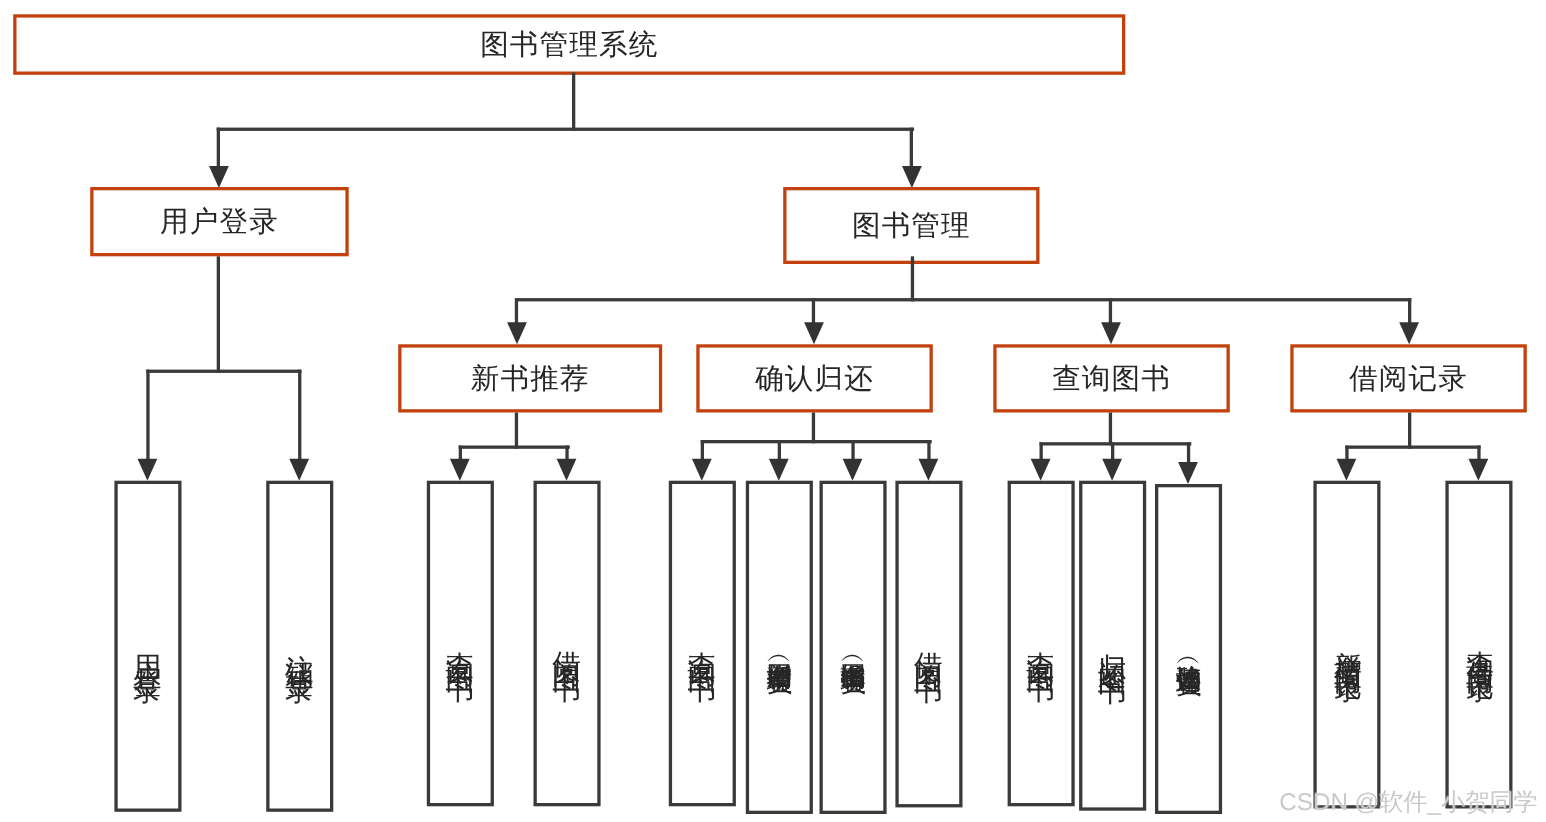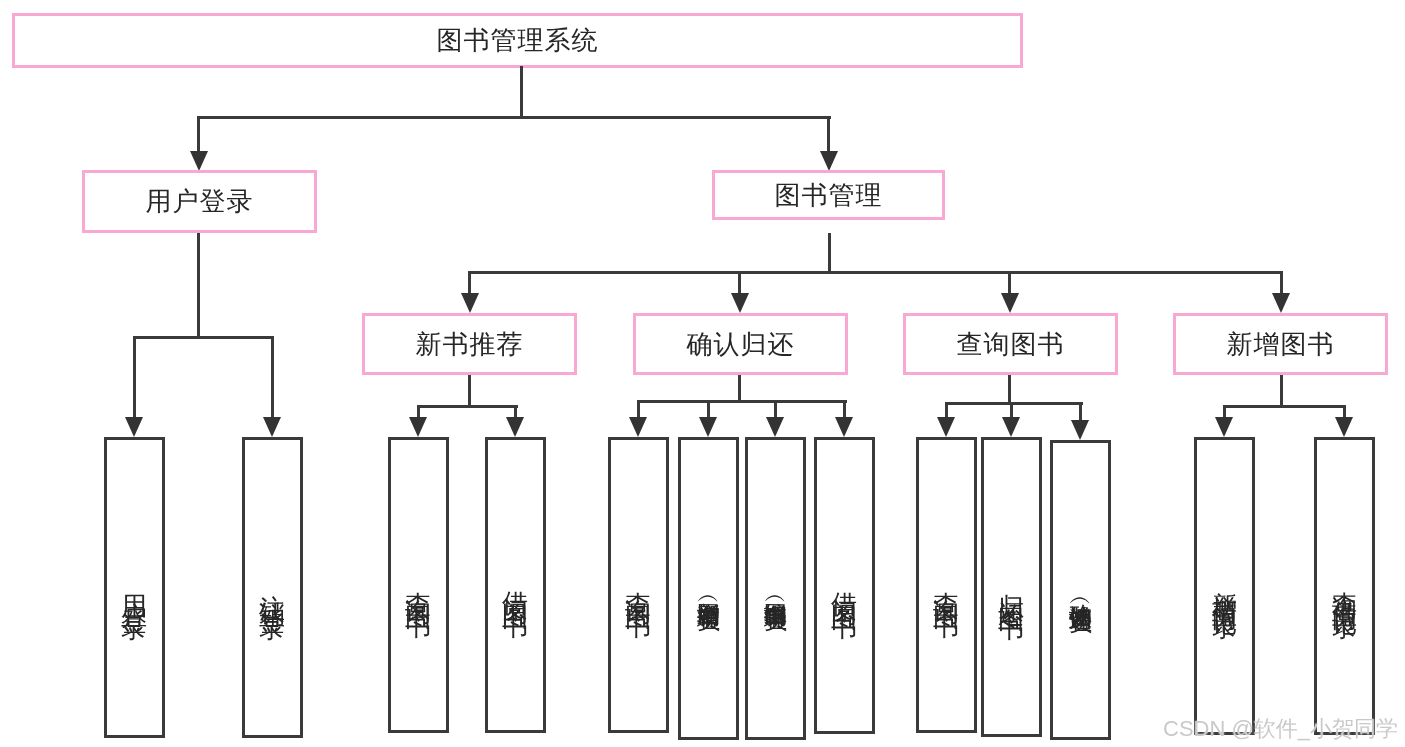--- a/index.html
+++ b/index.html
@@ -1,21 +1,21 @@
 <!DOCTYPE html>
 <html><head>
 <meta charset="utf-8">
 <style>
   html,body{margin:0;padding:0;background:#ffffff;}
   #stage{
     position:relative;width:1405px;height:747px;background:#ffffff;overflow:hidden;
     font-family:"Liberation Sans",sans-serif;color:#262626;
   }
   .box{
-    position:absolute;box-sizing:border-box;border:3px solid #f9a8d4;background:#ffffff;
+    position:absolute;box-sizing:border-box;border:3px solid #c2410c;background:#ffffff;
     display:flex;align-items:center;justify-content:center;
     font-size:26px;letter-spacing:1px;color:#262626;text-align:center;
   }
   .vbox{
     position:absolute;box-sizing:border-box;border:3px solid #3a3a3a;background:#ffffff;
     display:flex;align-items:center;justify-content:center;
   }
   .vbox span{
     writing-mode:vertical-rl;text-orientation:mixed;
     font-size:26px;letter-spacing:7px;color:#262626;line-height:1;
@@ -48,21 +48,21 @@
   <div class="vline" style="left:520px;top:66px;height:53px;"></div>
   <div class="hline" style="left:197px;top:116px;width:634px;"></div>
   <div class="vline" style="left:197px;top:116px;height:36px;"></div>
   <div class="tri" style="left:190px;top:151px;"></div>
   <div class="vline" style="left:827px;top:116px;height:36px;"></div>
   <div class="tri" style="left:820px;top:151px;"></div>
 
   <div class="box" style="left:82px;top:170px;width:235px;height:63px;">
     <span>用户登录</span>
   </div>
-  <div class="box" style="left:712px;top:170px;width:233px;height:50px;">
+  <div class="box" style="left:712px;top:170px;width:233px;height:70px;">
     <span>图书管理</span>
   </div>
 
   <div class="vline" style="left:197px;top:233px;height:106px;"></div>
   <div class="hline" style="left:133px;top:336px;width:141px;"></div>
   <div class="vline" style="left:133px;top:336px;height:83px;"></div>
   <div class="tri" style="left:125px;top:417px;"></div>
   <div class="vline" style="left:271px;top:336px;height:83px;"></div>
   <div class="tri" style="left:263px;top:417px;"></div>
 
@@ -70,31 +70,31 @@
   <div class="hline" style="left:470px;top:271px;width:813px;"></div>
   <div class="vline" style="left:468px;top:271px;height:25px;"></div>
   <div class="tri" style="left:461px;top:293px;"></div>
   <div class="vline" style="left:738px;top:271px;height:25px;"></div>
   <div class="tri" style="left:731px;top:293px;"></div>
   <div class="vline" style="left:1008px;top:271px;height:25px;"></div>
   <div class="tri" style="left:1001px;top:293px;"></div>
   <div class="vline" style="left:1280px;top:271px;height:25px;"></div>
   <div class="tri" style="left:1272px;top:293px;"></div>
 
-  <div class="box" style="left:362px;top:313px;width:215px;height:62px;">
+  <div class="box" style="left:362px;top:313px;width:240px;height:62px;">
     <span>新书推荐</span>
   </div>
   <div class="box" style="left:633px;top:313px;width:215px;height:62px;">
     <span>确认归还</span>
   </div>
   <div class="box" style="left:903px;top:313px;width:215px;height:62px;">
     <span>查询图书</span>
   </div>
   <div class="box" style="left:1173px;top:313px;width:215px;height:62px;">
-    <span>新增图书</span>
+    <span>借阅记录</span>
   </div>
 
   <div class="vline" style="left:468px;top:375px;height:33px;"></div>
   <div class="hline" style="left:417px;top:405px;width:101px;"></div>
   <div class="vline" style="left:417px;top:405px;height:14px;"></div>
   <div class="tri" style="left:409px;top:417px;"></div>
   <div class="vline" style="left:514px;top:405px;height:14px;"></div>
   <div class="tri" style="left:506px;top:417px;"></div>
 
   <div class="vline" style="left:738px;top:375px;height:28px;"></div>

